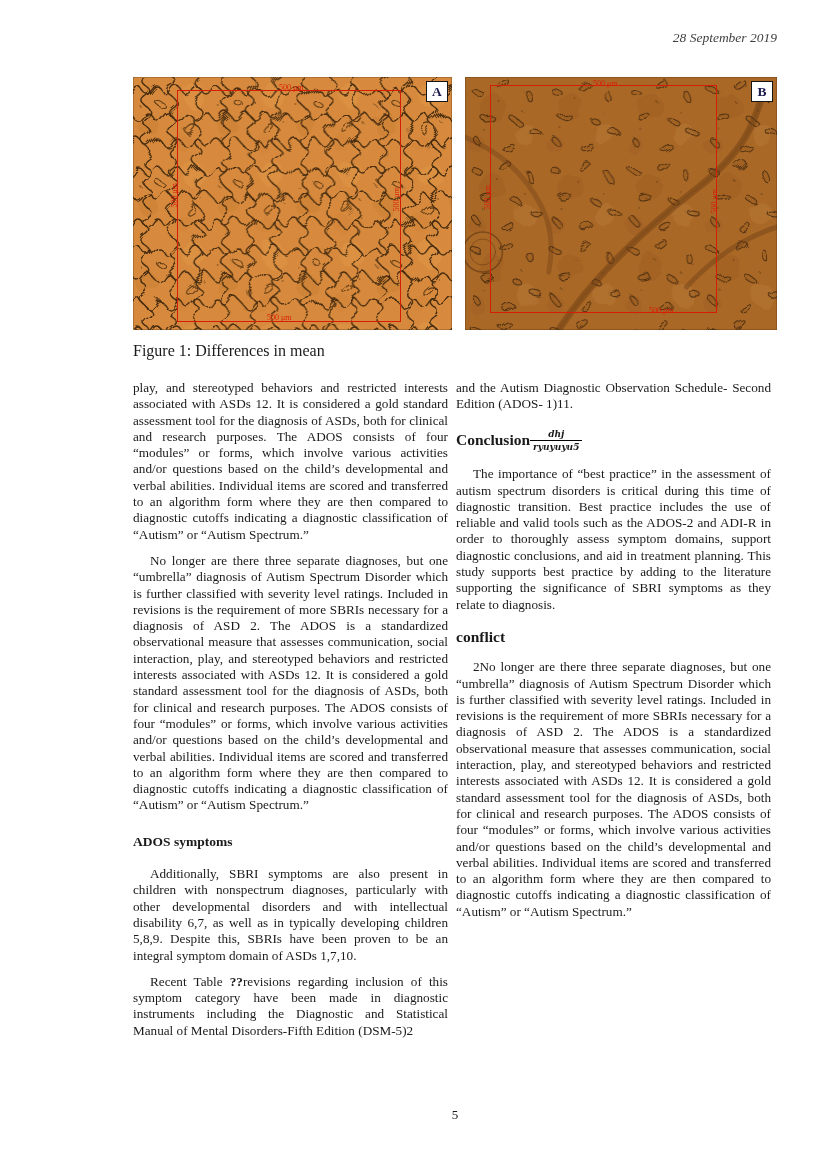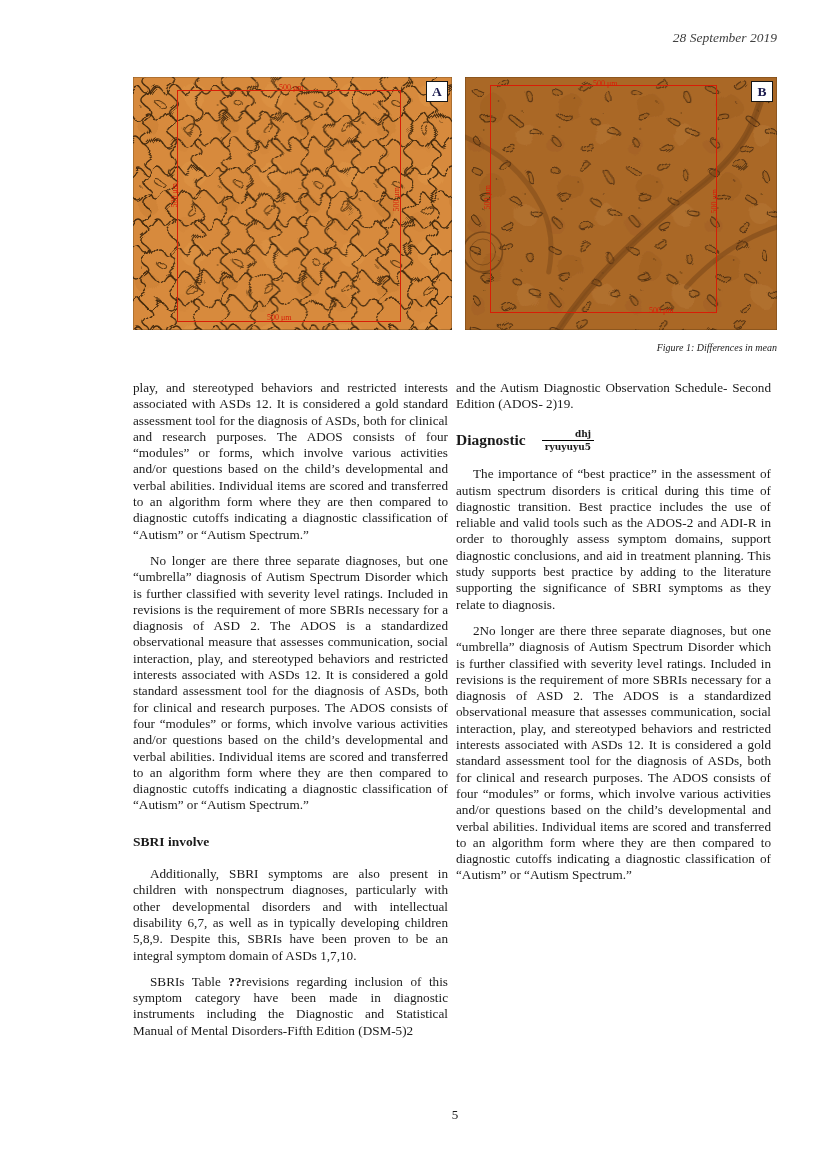--- a/index.html
+++ b/index.html
@@ -29,36 +29,36 @@
     background:#fff; border:1.5px solid #151515;
     display:flex; align-items:center; justify-content:center;
     font-weight:bold; font-size:13.5px; color:#1b1b4e; z-index:5;
   }
   .scale-rect { position:absolute; border:1px solid var(--red); z-index:3; }
   .hlab { position:absolute; font-size:8px; line-height:8px; color:var(--red); z-index:4; white-space:nowrap; }
   .vlab { position:absolute; font-size:8px; line-height:8px; color:var(--red); z-index:4;
     writing-mode:vertical-rl; transform:rotate(180deg); white-space:nowrap; }
   .fig-caption {
     position:absolute; left:133px; top:342px; width:644px;
-    text-align:right; font-style:italic; font-size:10px;
+    text-align:left; font-size:16px;
   }
   
   .columns {
     position:absolute; left:133px; top:380px; width:644px;
     display:flex; gap:8px;
   }
   .col { width:315px; font-size:13.2px; line-height:16.3px; text-align:justify; }
   .col p { margin:0 0 10px 0; }
   .col p.ind { text-indent:17px; }
   .subheading { font-size:13.5px; font-weight:bold; margin:20px 0 16px 0; text-align:left; }
   .secheading { font-size:15.5px; font-weight:bold; margin:16px 0 14px 0; text-align:left;
     display:flex; align-items:center; }
   .fraction {
-    display:inline-block; text-align:right; font-size:9px; line-height:1.15;
-    font-weight:bold; margin-left:16px; vertical-align:middle;
+    display:inline-block; text-align:center; font-size:9px; line-height:1.15;
+    font-weight:bold; font-style:italic; margin-left:0; vertical-align:middle;
     font-family:"DejaVu Serif",serif;
   }
   .fraction .num { display:block; border-bottom:1px solid #000; padding:0 3px 1px 3px; }
   .fraction .den { display:block; padding:1px 3px 0 3px; }
   .ref-bold { font-weight:bold; }
   .page-number {
     position:absolute; left:133px; top:1107px; width:644px;
     text-align:center; font-size:13px;
   }
 </style>
@@ -155,33 +155,36 @@
   </div>
 </div>
 
 <div class="fig-caption">Figure 1: Differences in mean</div>
 
 <div class="columns">
 
   <div class="col">
     <p>play, and stereotyped behaviors and restricted interests associated with ASDs 12. It is considered a gold standard assessment tool for the diagnosis of ASDs, both for clinical and research purposes. The ADOS consists of four “modules” or forms, which involve various activities and/or questions based on the child’s developmental and verbal abilities. Individual items are scored and transferred to an algorithm form where they are then compared to diagnostic cutoffs indicating a diagnostic classification of “Autism” or “Autism Spectrum.”</p>
     <p class="ind">No longer are there three separate diagnoses, but one “umbrella” diagnosis of Autism Spectrum Disorder which is further classified with severity level ratings. Included in revisions is the requirement of more SBRIs necessary for a diagnosis of ASD 2. The ADOS is a standardized observational measure that assesses communication, social interaction, play, and stereotyped behaviors and restricted interests associated with ASDs 12. It is considered a gold standard assessment tool for the diagnosis of ASDs, both for clinical and research purposes. The ADOS consists of four “modules” or forms, which involve various activities and/or questions based on the child’s developmental and verbal abilities. Individual items are scored and transferred to an algorithm form where they are then compared to diagnostic cutoffs indicating a diagnostic classification of “Autism” or “Autism Spectrum.”</p>
-    <div class="subheading">SBRI involve</div>
+    <div class="subheading">ADOS symptoms</div>
     <p class="ind">Additionally, SBRI symptoms are also present in children with nonspectrum diagnoses, particularly with other developmental disorders and with intellectual disability 6,7, as well as in typically developing children 5,8,9. Despite this, SBRIs have been proven to be an integral symptom domain of ASDs 1,7,10.</p>
-    <p class="ind"><span>SBRIs Table </span><span class="ref-bold">??</span><span>revisions regarding inclusion of this symptom category have been made in diagnostic instruments including the Diagnostic and Statistical Manual of Mental Disorders-Fifth Edition (DSM-5)2</span></p>
+    <p class="ind"><span>Recent Table </span><span class="ref-bold">??</span><span>revisions regarding inclusion of this symptom category have been made in diagnostic instruments including the Diagnostic and Statistical Manual of Mental Disorders-Fifth Edition (DSM-5)2</span></p>
   </div>
 
   <div class="col">
-    <p>and the Autism Diagnostic Observation Schedule- Second Edition (ADOS- 2)19.</p>
+    <p>and the Autism Diagnostic Observation Schedule- Second Edition (ADOS- 1)11.</p>
     <div class="secheading">
-      <span>Diagnostic</span>
+      <span>Conclusion</span>
       <span class="fraction">
         <span class="num">dhj</span>
         <span class="den">ryuyuyu5</span>
       </span>
     </div>
     <p class="ind">The importance of “best practice” in the assessment of autism spectrum disorders is critical during this time of diagnostic transition. Best practice includes the use of reliable and valid tools such as the ADOS-2 and ADI-R in order to thoroughly assess symptom domains, support diagnostic conclusions, and aid in treatment planning. This study supports best practice by adding to the literature supporting the significance of SBRI symptoms as they relate to diagnosis.</p>
+    <div class="secheading">
+      <span>conflict</span>
+    </div>
     <p class="ind">2No longer are there three separate diagnoses, but one “umbrella” diagnosis of Autism Spectrum Disorder which is further classified with severity level ratings. Included in revisions is the requirement of more SBRIs necessary for a diagnosis of ASD 2. The ADOS is a standardized observational measure that assesses communication, social interaction, play, and stereotyped behaviors and restricted interests associated with ASDs 12. It is considered a gold standard assessment tool for the diagnosis of ASDs, both for clinical and research purposes. The ADOS consists of four “modules” or forms, which involve various activities and/or questions based on the child’s developmental and verbal abilities. Individual items are scored and transferred to an algorithm form where they are then compared to diagnostic cutoffs indicating a diagnostic classification of “Autism” or “Autism Spectrum.”</p>
   </div>
 
 </div>
 
 <div class="page-number">5</div>
 
 </body></html>

